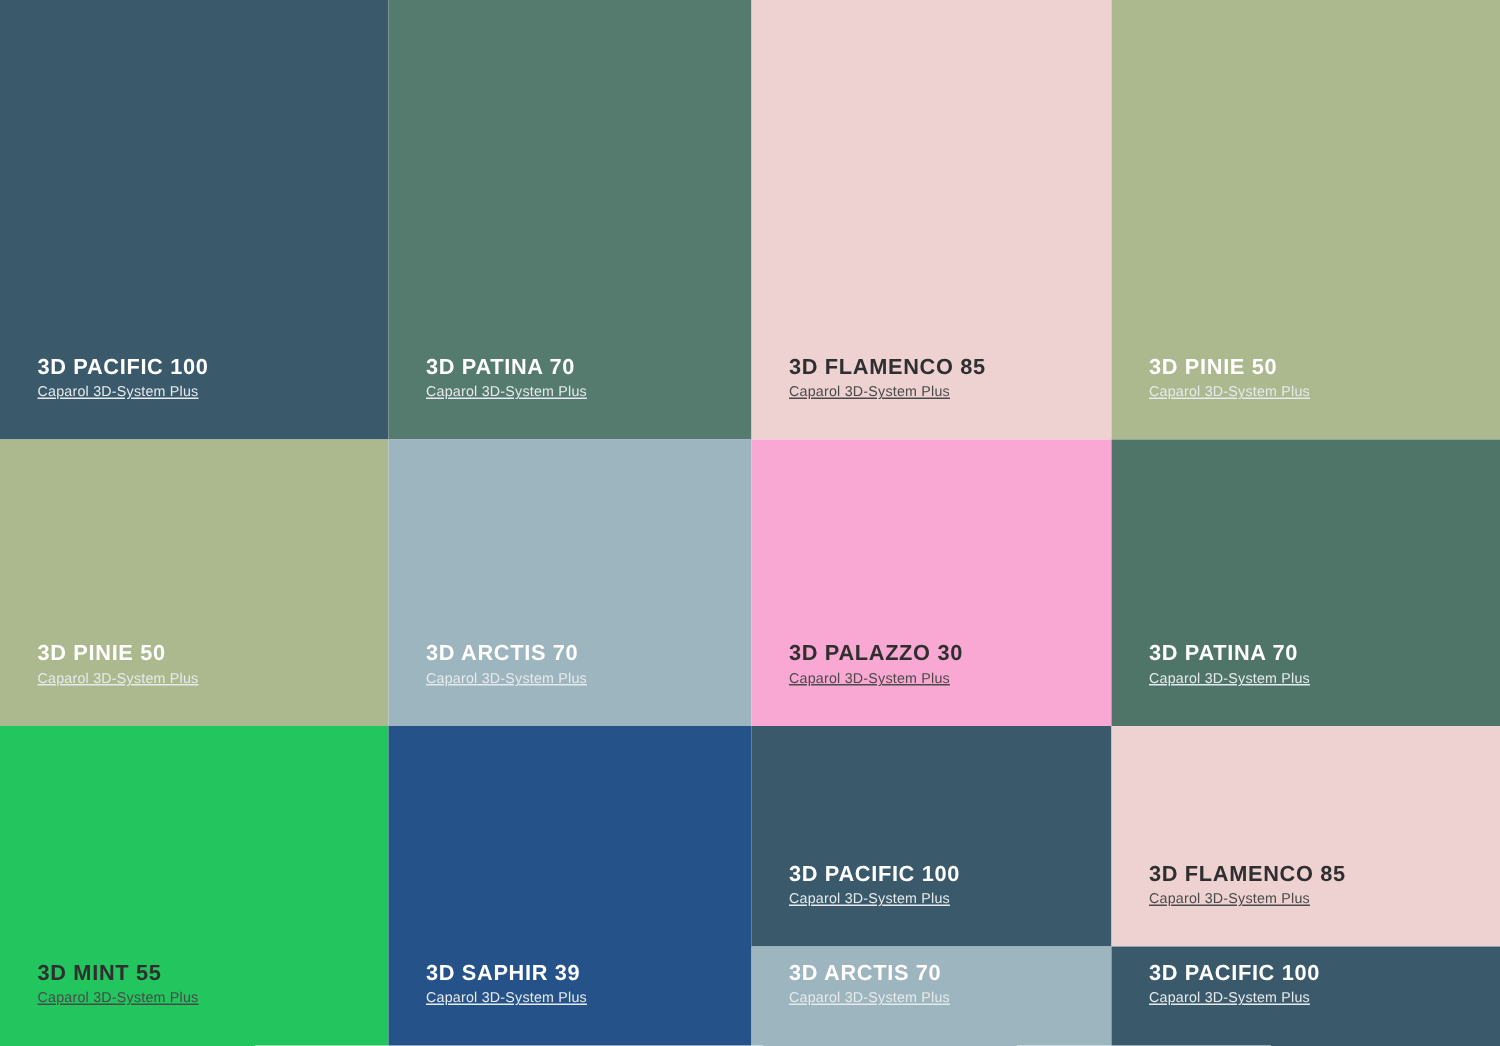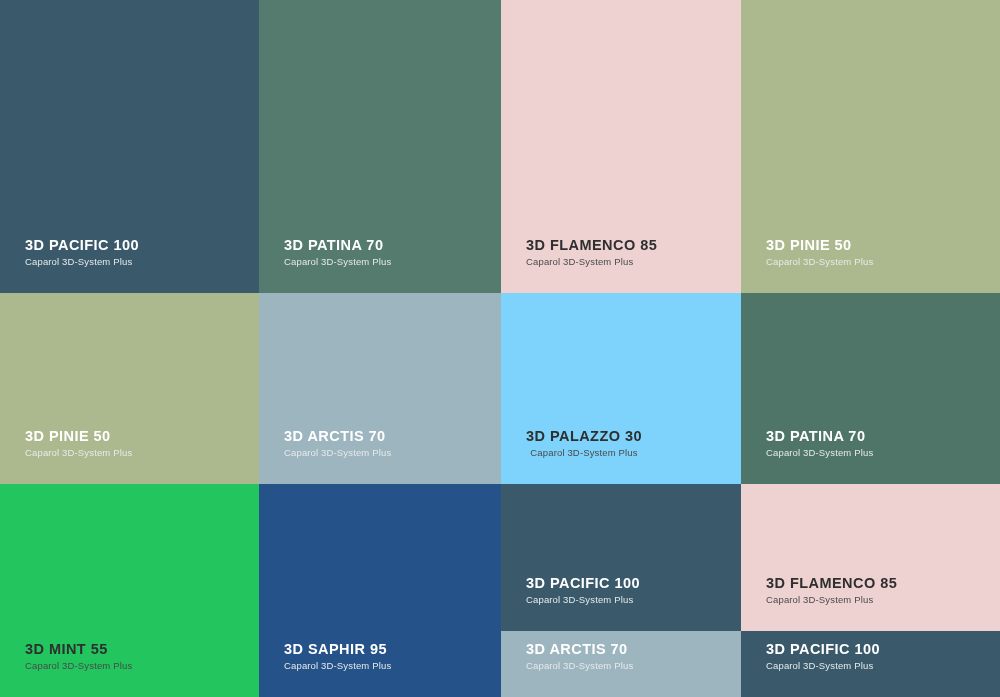--- a/index.html
+++ b/index.html
@@ -38,20 +38,21 @@
     letter-spacing: 0.45px;
     margin-bottom: 4px;
     white-space: nowrap;
   }
   .swatch-system {
     display: block;
     font-size: 9.5px;
     font-weight: normal;
     letter-spacing: 0.15px;
     white-space: nowrap;
+    text-decoration: underline;
   }
   .light-text .swatch-name { color: #ffffff; }
   .light-text .swatch-system { color: #e6eaec; }
   .dark-text .swatch-name { color: #2f2f2f; margin-top: 20px; }
   .dark-text .swatch-system { color: #4a4a4a; }
 </style>
 </head>
 <body>
 
 <div id="palette-grid">
@@ -84,41 +85,41 @@
         <span class="swatch-name">3D PINIE 50</span>
         <span class="swatch-system">Caparol 3D-System Plus</span>
       </div>
     </div>
     <div class="swatch light-text" style="left: 259px; top: 293px; width: 242px; height: 191px; background: rgb(157, 181, 190);">
       <div class="swatch-label">
         <span class="swatch-name">3D ARCTIS 70</span>
         <span class="swatch-system">Caparol 3D-System Plus</span>
       </div>
     </div>
-    <div class="swatch dark-text" style="left: 501px; top: 293px; width: 240px; height: 191px; background: #7dd3fc; text-align: center;">
+    <div class="swatch dark-text" style="left: 501px; top: 293px; width: 240px; height: 191px; background: #f9a8d4;">
       <div class="swatch-label">
         <span class="swatch-name">3D PALAZZO 30</span>
         <span class="swatch-system">Caparol 3D-System Plus</span>
       </div>
     </div>
     <div class="swatch light-text" style="left: 741px; top: 293px; width: 259px; height: 191px; background: rgb(79, 117, 105);">
       <div class="swatch-label">
         <span class="swatch-name">3D PATINA 70</span>
         <span class="swatch-system">Caparol 3D-System Plus</span>
       </div>
     </div>
     <div class="swatch dark-text" style="left: 0px; top: 484px; width: 259px; height: 213px; background: #22c55e;">
       <div class="swatch-label">
         <span class="swatch-name">3D MINT 55</span>
         <span class="swatch-system">Caparol 3D-System Plus</span>
       </div>
     </div>
     <div class="swatch light-text" style="left: 259px; top: 484px; width: 242px; height: 213px; background: rgb(37, 82, 136);">
       <div class="swatch-label">
-        <span class="swatch-name">3D SAPHIR 95</span>
+        <span class="swatch-name">3D SAPHIR 39</span>
         <span class="swatch-system">Caparol 3D-System Plus</span>
       </div>
     </div>
     <div class="swatch light-text" style="left: 501px; top: 484px; width: 240px; height: 147px; background: rgb(58, 90, 107);">
       <div class="swatch-label">
         <span class="swatch-name">3D PACIFIC 100</span>
         <span class="swatch-system">Caparol 3D-System Plus</span>
       </div>
     </div>
     <div class="swatch light-text" style="left: 501px; top: 631px; width: 240px; height: 66px; background: rgb(157, 181, 190);">

